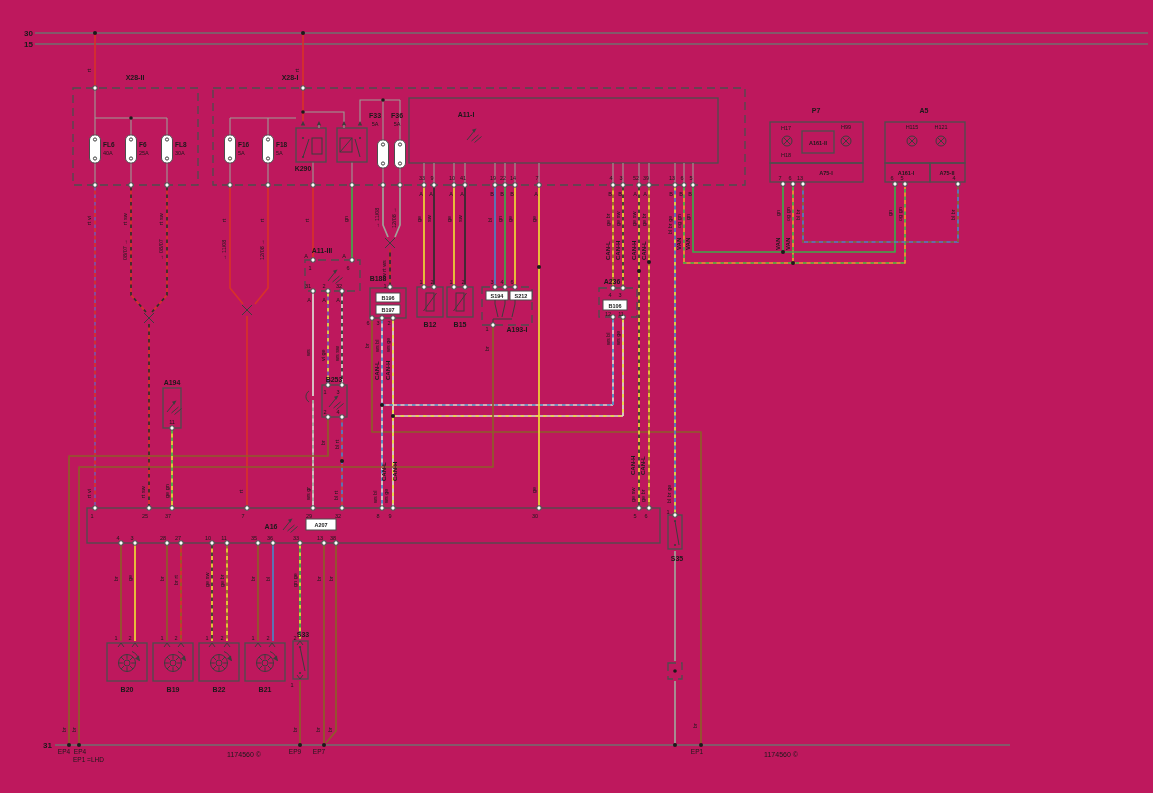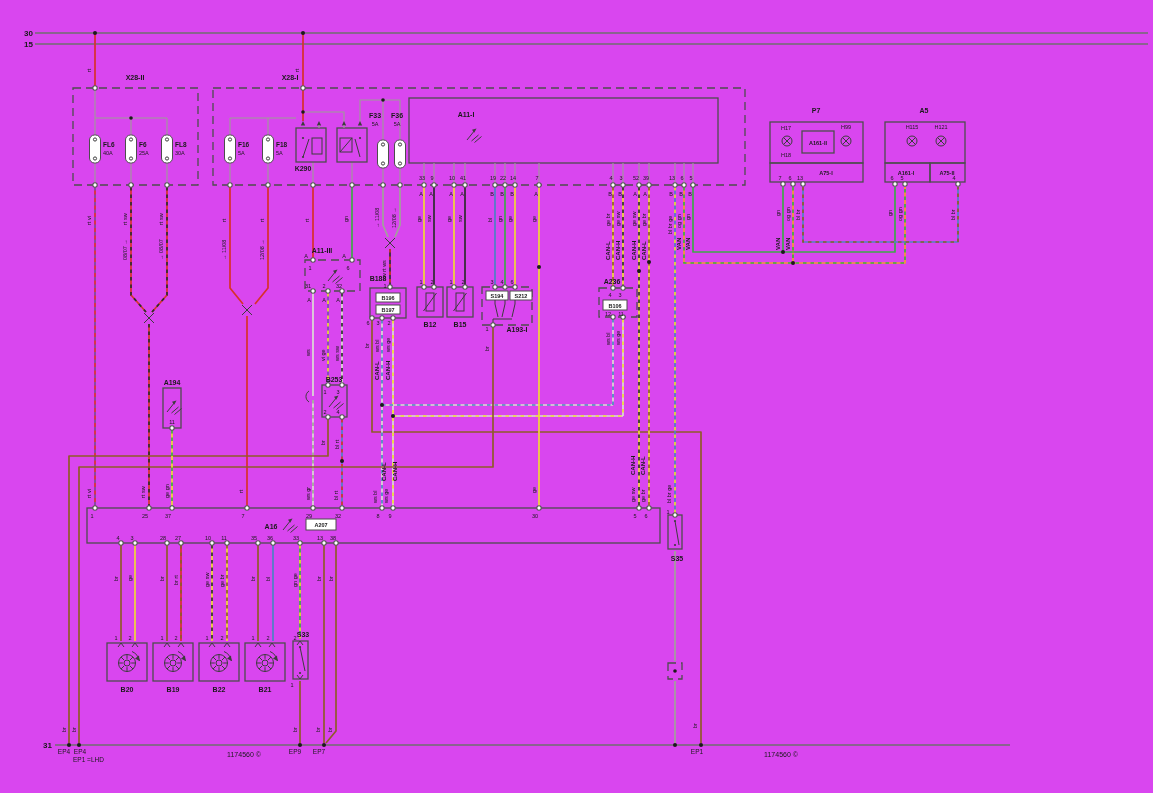--- a/index.html
+++ b/index.html
@@ -1,16 +1,16 @@
 <!DOCTYPE html>
 <html><head>
 <meta charset="utf-8">
 <style>
   html,body{margin:0;padding:0;background:#fff;}
-  .page{width:1153px;height:793px;position:relative;background:#d946ef;overflow:hidden;}
+  .page{width:1153px;height:793px;position:relative;background:#be185d;overflow:hidden;}
   svg{display:block;}
   text{fill:#1a1a1a;font-family:"Liberation Sans","DejaVu Sans",sans-serif;}
   .t-c{font-size:7px;font-weight:bold;}
   .t-cl{font-size:6.5px;font-weight:bold;}
   .t-pc{font-size:5.5px;font-weight:bold;}
   .t-p{font-size:5.5px;}
   .t-rl{font-size:5.5px;}
   .t-w{font-size:5.5px;}
   .t-wb{font-size:6px;font-weight:bold;}
   .t-b{font-size:8px;font-weight:bold;}

